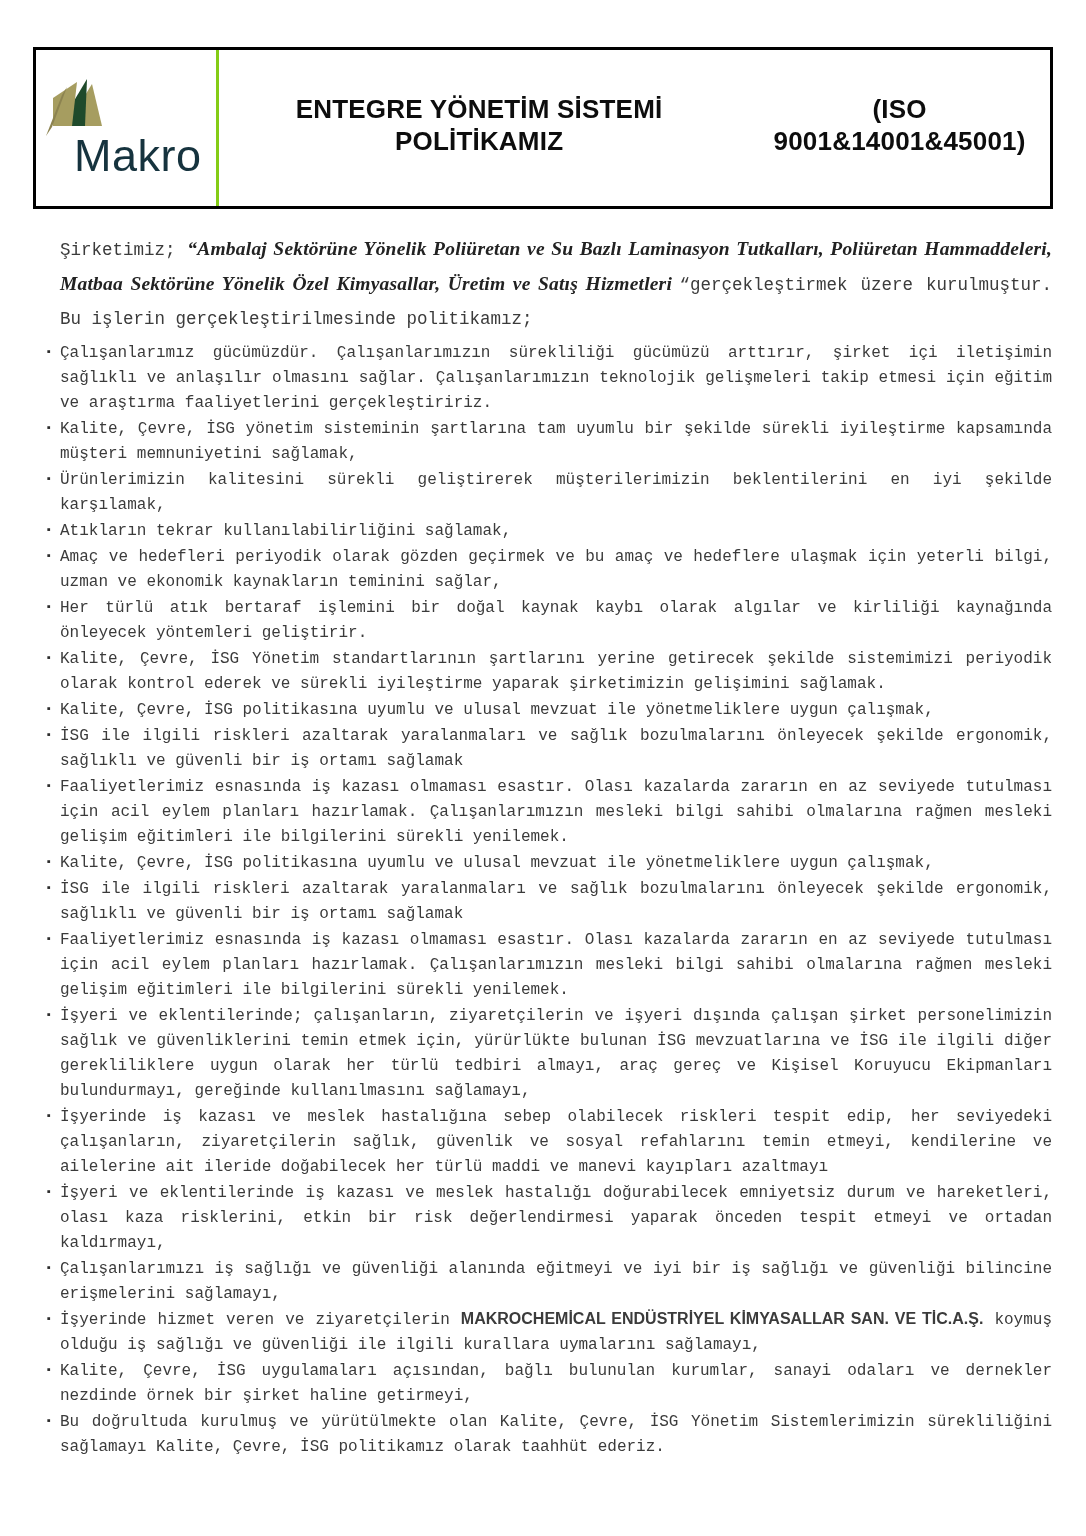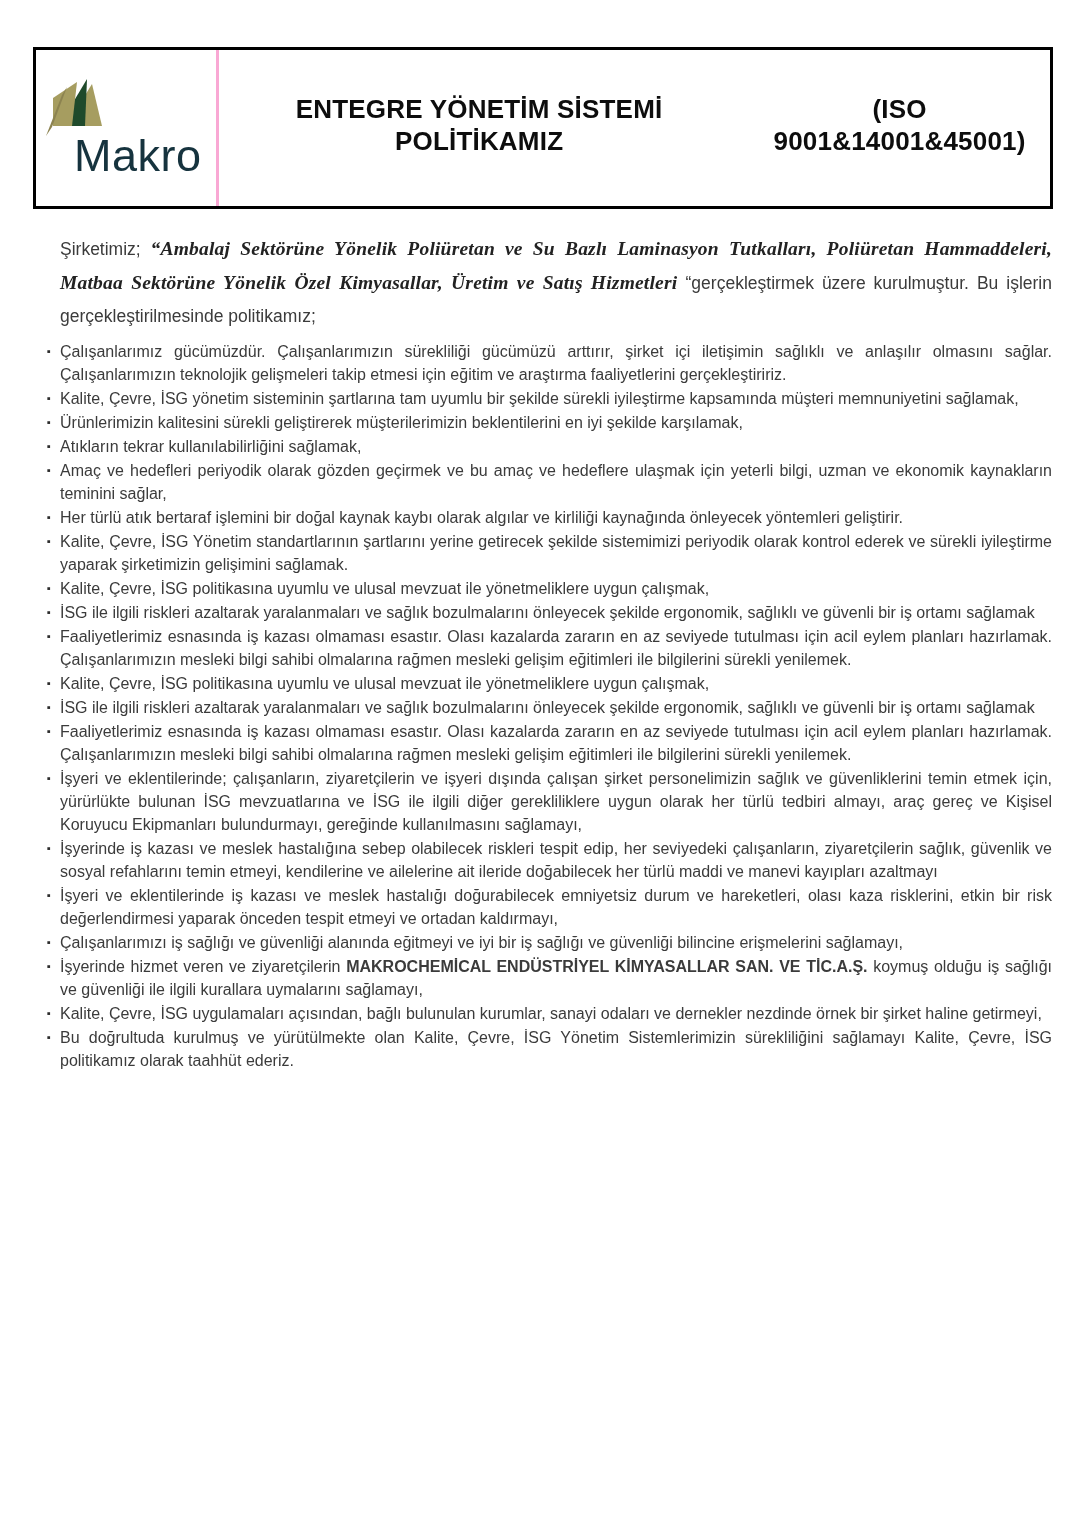--- a/index.html
+++ b/index.html
@@ -19,21 +19,21 @@
     position: absolute;
     left: 33px;
     top: 47px;
     width: 1020px;
     height: 162px;
     border: 3px solid #000000;
     display: flex;
   }
   .logo-cell {
     width: 183px;
-    border-right: 3px solid #f9a8d4;
+    border-right: 3px solid #84cc16;
     position: relative;
     flex: none;
   }
   .logo-wrap {
     position: absolute;
     left: 10px;
     top: 22px;
     width: 165px;
     height: 115px;
   }
@@ -77,21 +77,21 @@
   .intro {
     position: absolute;
     left: 60px;
     top: 232px;
     width: 992px;
     text-align: justify;
     font-size: 17.5px;
     line-height: 33px;
     color: #3b3b3b;
   }
-  .seg-normal { font-family: Liberation Sans, sans-serif; }
+  .seg-normal { font-family: Liberation Mono, monospace; }
   .seg-bold { font-weight: 700; }
   .seg-bold-italic-serif {
     font-family: "Liberation Serif", serif;
     font-weight: 700;
     font-style: italic;
     font-size: 19.5px;
     color: #222222;
     letter-spacing: 0.2px;
   }
 

